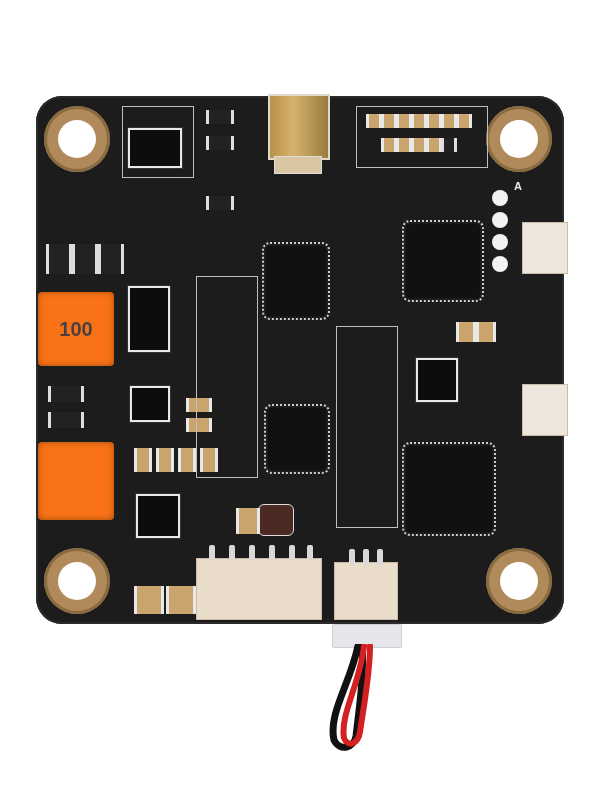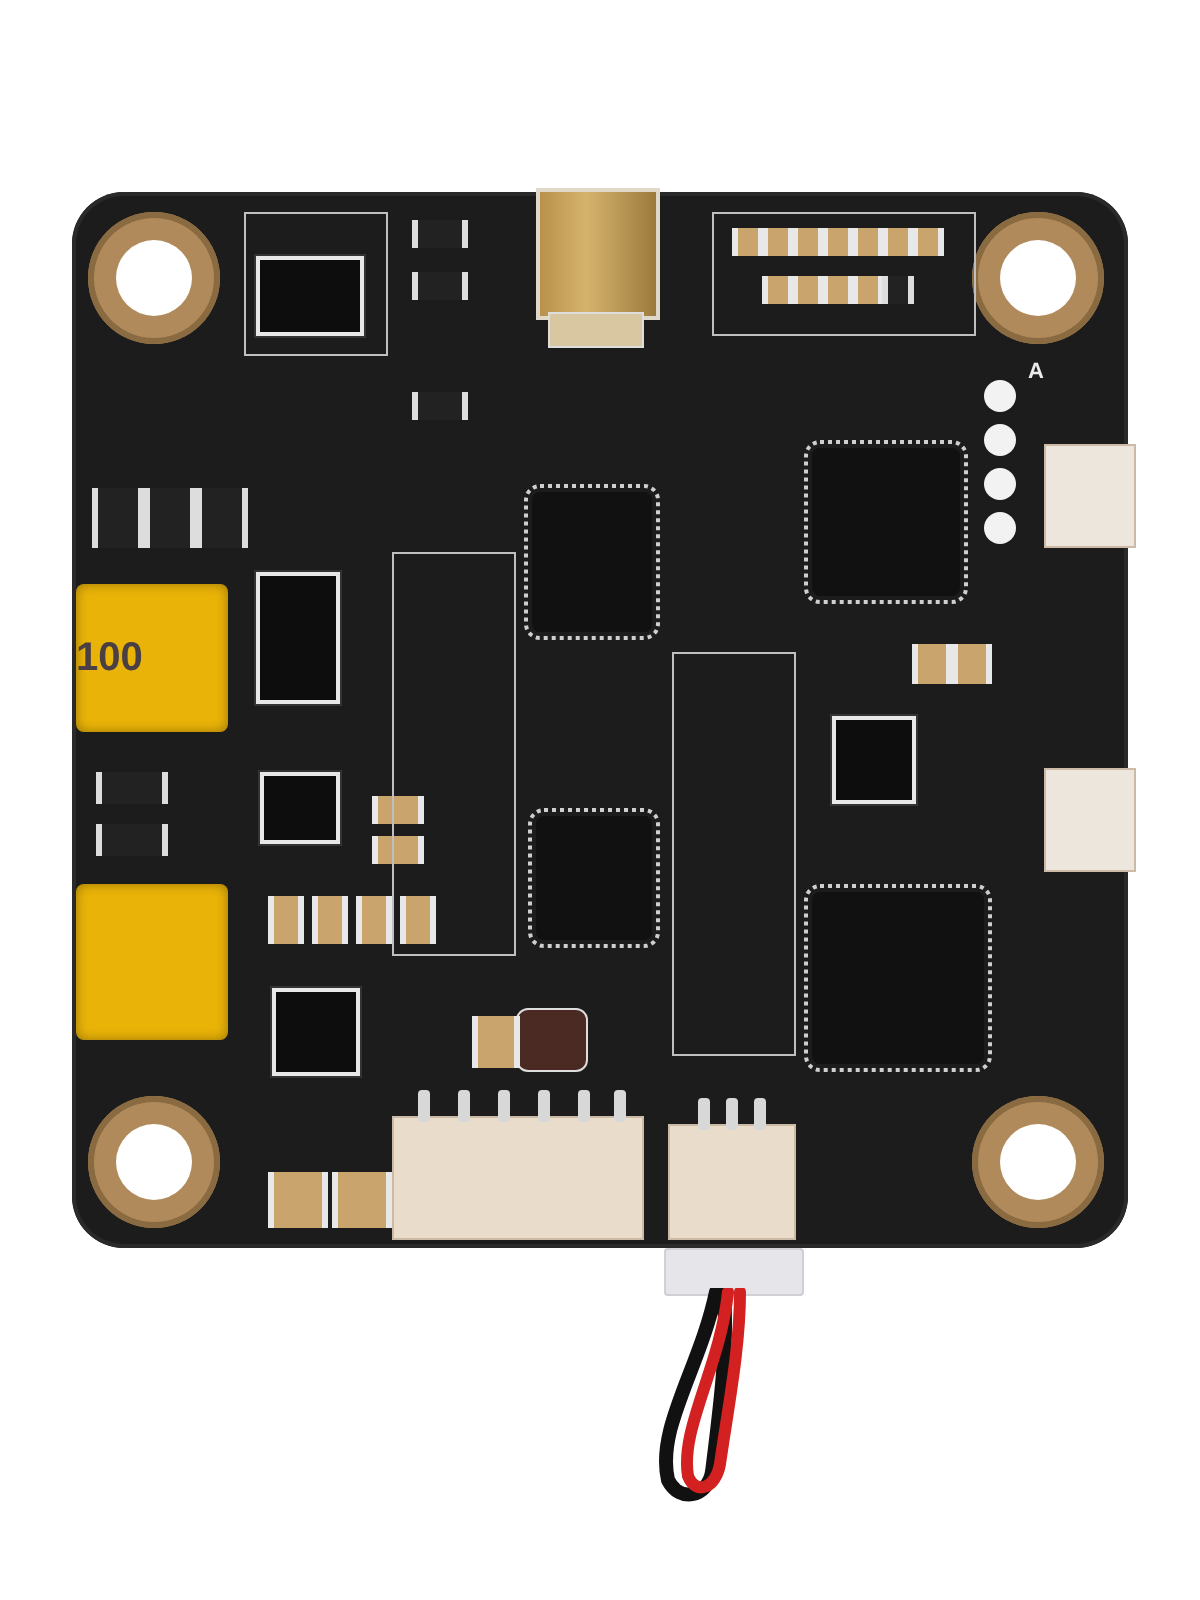--- a/index.html
+++ b/index.html
@@ -2,21 +2,21 @@
 <html><head>
 <meta charset="utf-8">
 <style>
   html,body{margin:0;padding:0;background:#ffffff;}
   body{width:600px;height:800px;position:relative;overflow:hidden;font-family:"Liberation Sans",sans-serif;}
   .board{position:absolute;left:36px;top:96px;width:528px;height:528px;background:#1c1c1c;border-radius:26px;box-shadow:inset 0 0 0 2px #2a2a2a;}
   .hole{position:absolute;width:66px;height:66px;border-radius:50%;background:#b08a5a;box-shadow:inset 0 0 0 3px #8a6a40;}
   .hole::after{content:"";position:absolute;left:14px;top:14px;width:38px;height:38px;border-radius:50%;background:#ffffff;}
   .chip{position:absolute;background:#0d0d0d;border:2px solid #e8e8e8;box-shadow:0 0 0 1px #333;}
   .qfn{position:absolute;background:#111;border-radius:4px;outline:2px dotted #cfcfcf;outline-offset:2px;}
-  .ind{position:absolute;background:#eab308;border-radius:4px;box-shadow:inset 0 0 6px rgba(0,0,0,.35);color:#4a4044;font-size:20px;font-weight:bold;display:flex;align-items:center;justify-content:flex-start;}
+  .ind{position:absolute;background:#f97316;border-radius:4px;box-shadow:inset 0 0 6px rgba(0,0,0,.35);color:#4a4044;font-size:20px;font-weight:bold;display:flex;align-items:center;justify-content:center;}
   .smd{position:absolute;border:1px solid #ddd;background:#111;}
   .cap{position:absolute;background:#c9a46c;border-left:3px solid #e8e8e8;border-right:3px solid #e8e8e8;}
   .res{position:absolute;background:#222;border-left:3px solid #ddd;border-right:3px solid #ddd;}
   .trace{position:absolute;border:1px solid #bfbfbf;}
   .connector{position:absolute;background:#e9dccb;border:1px solid #cbbba6;}
   .pin{position:absolute;width:6px;height:16px;background:#d8d8d8;border-radius:2px;}
   .pad{position:absolute;width:16px;height:16px;border-radius:50%;background:#f2f2f2;}
   .mmcx{position:absolute;background:linear-gradient(90deg,#b8914a,#d6b36d 40%,#9b7a3d);border:2px solid #e0d8c8;}
   .label{position:absolute;color:#eaeaea;font-size:11px;font-weight:bold;}
   .wire{position:absolute;}

